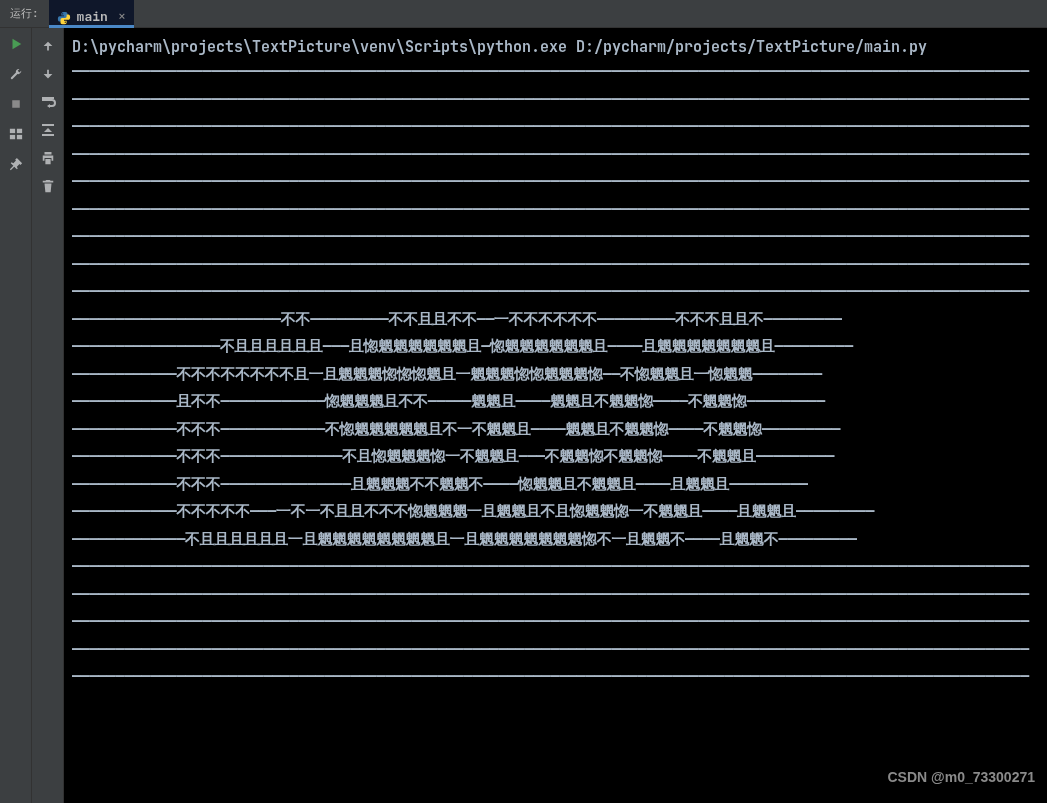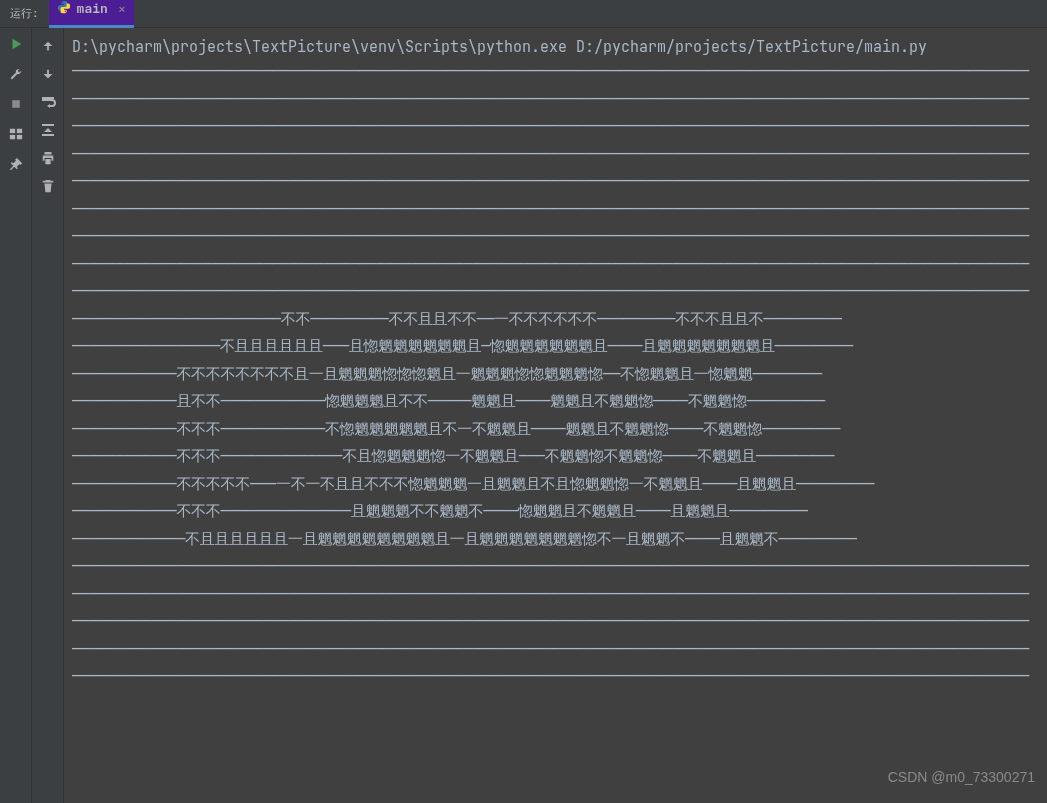--- a/index.html
+++ b/index.html
@@ -21,24 +21,24 @@
       align-items: center;
       border-bottom: 1px solid #323232;
     }
     .header-label {
       color: #bbbbbb;
       padding: 0 10px;
       font-size: 11px;
     }
     .tab {
       display: flex;
-      align-items: flex-start;
+      align-items: flex-end;
       height: 28px;
       padding: 0 8px;
-      background: #4c1d95;
+      background: #0f172a;
       border-bottom: 3px solid #4a88c7;
       gap: 6px;
     }
     .python-icon {
       width: 14px;
       height: 14px;
       display: inline-block;
     }
     .tab-name { color: #bbbbbb; font-weight: bold; }
     .close-x { color: #888; cursor: pointer; margin-left: 4px; font-size: 14px; }
@@ -74,24 +74,25 @@
       display: flex;
       align-items: center;
       justify-content: center;
     }
     .run-icon svg { fill: #499c54; }
     .wrench-icon svg, .square-icon svg, .layout-icon svg, .pin-icon svg,
     .arrow-up-icon svg, .arrow-down-icon svg, .wrap-icon svg, .scroll-icon svg,
     .print-icon svg, .trash-icon svg { fill: #afb1b3; }
     .console-area {
       flex: 1;
-      background: #404040;
+      background: #000000;
       padding: 8px 4px 8px 8px;
       overflow: hidden;
       position: relative;
+      font-weight: bold;
     }
     .console-line {
       white-space: pre;
       line-height: 27.5px;
       font-size: 15px;
       color: #a9b7c6;
       letter-spacing: -0.3px;
     }
     .cmd-line {
       color: #a9b7c6;
@@ -201,22 +202,22 @@
         <div class="console-line">——————————————————————————————————————————————————————————————————————————————————————————————————————————————</div>
         <div class="console-line">——————————————————————————————————————————————————————————————————————————————————————————————————————————————</div>
         <div class="console-line">——————————————————————————————————————————————————————————————————————————————————————————————————————————————</div>
         <div class="console-line">——————————————————————————————————————————————————————————————————————————————————————————————————————————————</div>
         <div class="console-line">————————————————————————不不—————————不不且且不不——一不不不不不不—————————不不不且且不—————————</div>
         <div class="console-line">—————————————————不且且且且且且———且惚魍魍魍魍魍魍且—惚魍魍魍魍魍魍且————且魍魍魍魍魍魍魍且—————————</div>
         <div class="console-line">————————————不不不不不不不不且一且魍魍魍惚惚惚魍且一魍魍魍惚惚魍魍魍惚——不惚魍魍且一惚魍魍————————</div>
         <div class="console-line">————————————且不不————————————惚魍魍魍且不不—————魍魍且————魍魍且不魍魍惚————不魍魍惚—————————</div>
         <div class="console-line">————————————不不不————————————不惚魍魍魍魍魍且不一不魍魍且————魍魍且不魍魍惚————不魍魍惚—————————</div>
         <div class="console-line">————————————不不不——————————————不且惚魍魍魍惚一不魍魍且———不魍魍惚不魍魍惚————不魍魍且—————————</div>
+        <div class="console-line">————————————不不不———————————————且魍魍魍不不魍魍不————惚魍魍且不魍魍且————且魍魍且—————————</div>
         <div class="console-line">————————————不不不不不———一不一不且且不不不惚魍魍魍一且魍魍且不且惚魍魍惚一不魍魍且————且魍魍且—————————</div>
-        <div class="console-line">————————————不不不———————————————且魍魍魍不不魍魍不————惚魍魍且不魍魍且————且魍魍且—————————</div>
         <div class="console-line">—————————————不且且且且且且一且魍魍魍魍魍魍魍魍且一且魍魍魍魍魍魍魍惚不一且魍魍不————且魍魍不—————————</div>
         <div class="console-line">——————————————————————————————————————————————————————————————————————————————————————————————————————————————</div>
         <div class="console-line">——————————————————————————————————————————————————————————————————————————————————————————————————————————————</div>
         <div class="console-line">——————————————————————————————————————————————————————————————————————————————————————————————————————————————</div>
         <div class="console-line">——————————————————————————————————————————————————————————————————————————————————————————————————————————————</div>
         <div class="console-line">——————————————————————————————————————————————————————————————————————————————————————————————————————————————</div>
       </div>
     <div class="watermark">CSDN @m0_73300271</div>
   </div>
 </div>

